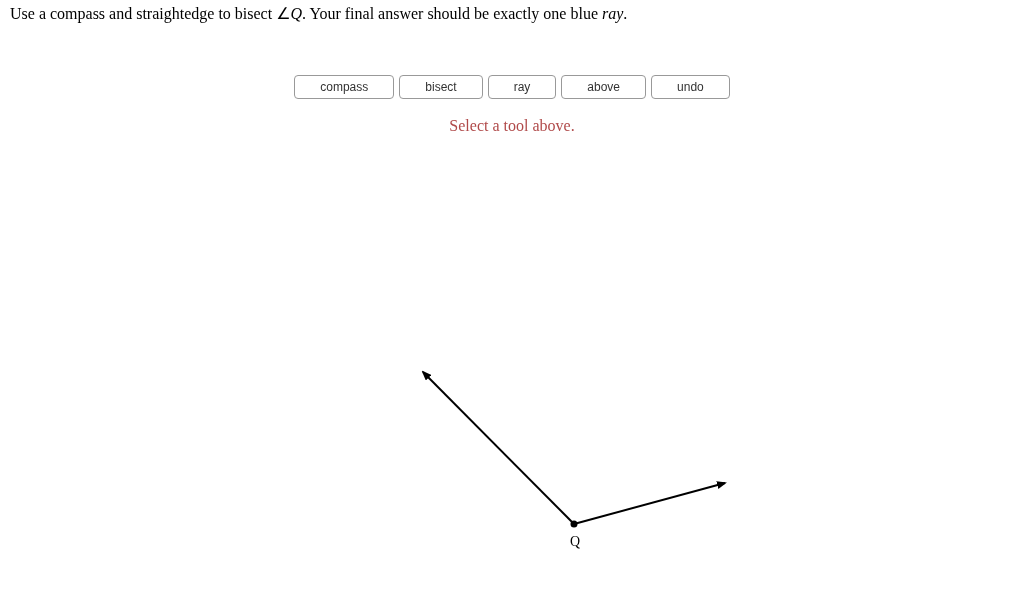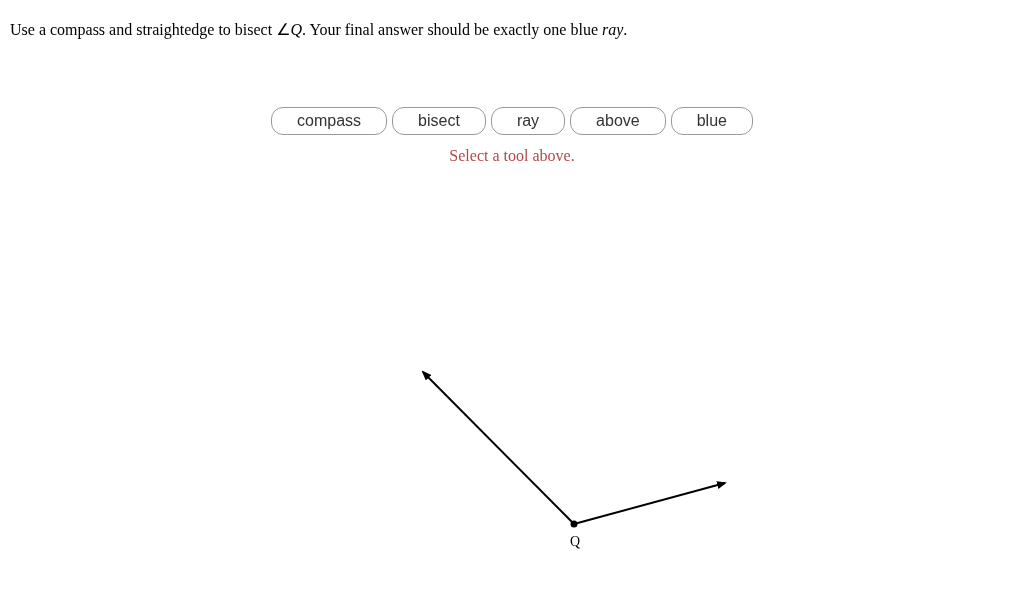--- a/index.html
+++ b/index.html
@@ -8,21 +8,21 @@
       box-sizing: border-box;
     }
     body {
       font-family: Georgia, 'Times New Roman', serif;
       background: #ffffff;
       width: 1024px;
       height: 591px;
       position: relative;
     }
     .instruction {
-      padding: 20px 10px;
+      padding: 4px 10px;
       font-size: 16px;
       color: #000;
     }
     .instruction .angle-symbol {
       font-family: 'Times New Roman', serif;
     }
     .instruction .var-q {
       font-style: italic;
       font-family: 'Times New Roman', serif;
     }
@@ -33,31 +33,31 @@
       text-align: center;
       margin-top: 48px;
     }
     .toolbar {
       display: inline-flex;
       gap: 5px;
       justify-content: center;
     }
     .tool-btn {
       border: 1px solid #999;
-      border-radius: 12px;
+      border-radius: 4px;
       background: #fff;
       padding: 4px 25px;
-      font-size: 16px;
+      font-size: 12px;
       font-family: Arial, sans-serif;
       color: #333;
       cursor: pointer;
     }
     .hint-text {
       text-align: center;
-      margin-top: 12px;
+      margin-top: 18px;
       color: #b04a4a;
       font-size: 16px;
       font-family: Georgia, serif;
     }
     .canvas-area {
       position: absolute;
       top: 150px;
       left: 0;
       width: 1024px;
       height: 441px;
@@ -78,21 +78,21 @@
 <div class="instruction">
   <span>Use a compass and straightedge to bisect </span><span class="angle-symbol">∠</span><span class="var-q">Q</span><span>. Your final answer should be exactly one blue </span><span class="ray-italic">ray</span><span>.</span>
 </div>
 
 <div class="toolbar-area">
   <div class="toolbar">
     <button class="tool-btn">compass</button>
     <button class="tool-btn">bisect</button>
     <button class="tool-btn">ray</button>
     <button class="tool-btn">above</button>
-    <button class="tool-btn">blue</button>
+    <button class="tool-btn">undo</button>
   </div>
   <div class="hint-text">Select a tool above.</div>
 </div>
 
 <div class="canvas-area">
   <svg width="1024" height="441">
     <defs>
       <marker id="arrowhead" markerWidth="10" markerHeight="8" refX="8" refY="4" orient="auto" markerUnits="userSpaceOnUse">
         <polygon points="0 0, 10 4, 0 8" fill="#000"></polygon>
       </marker>

